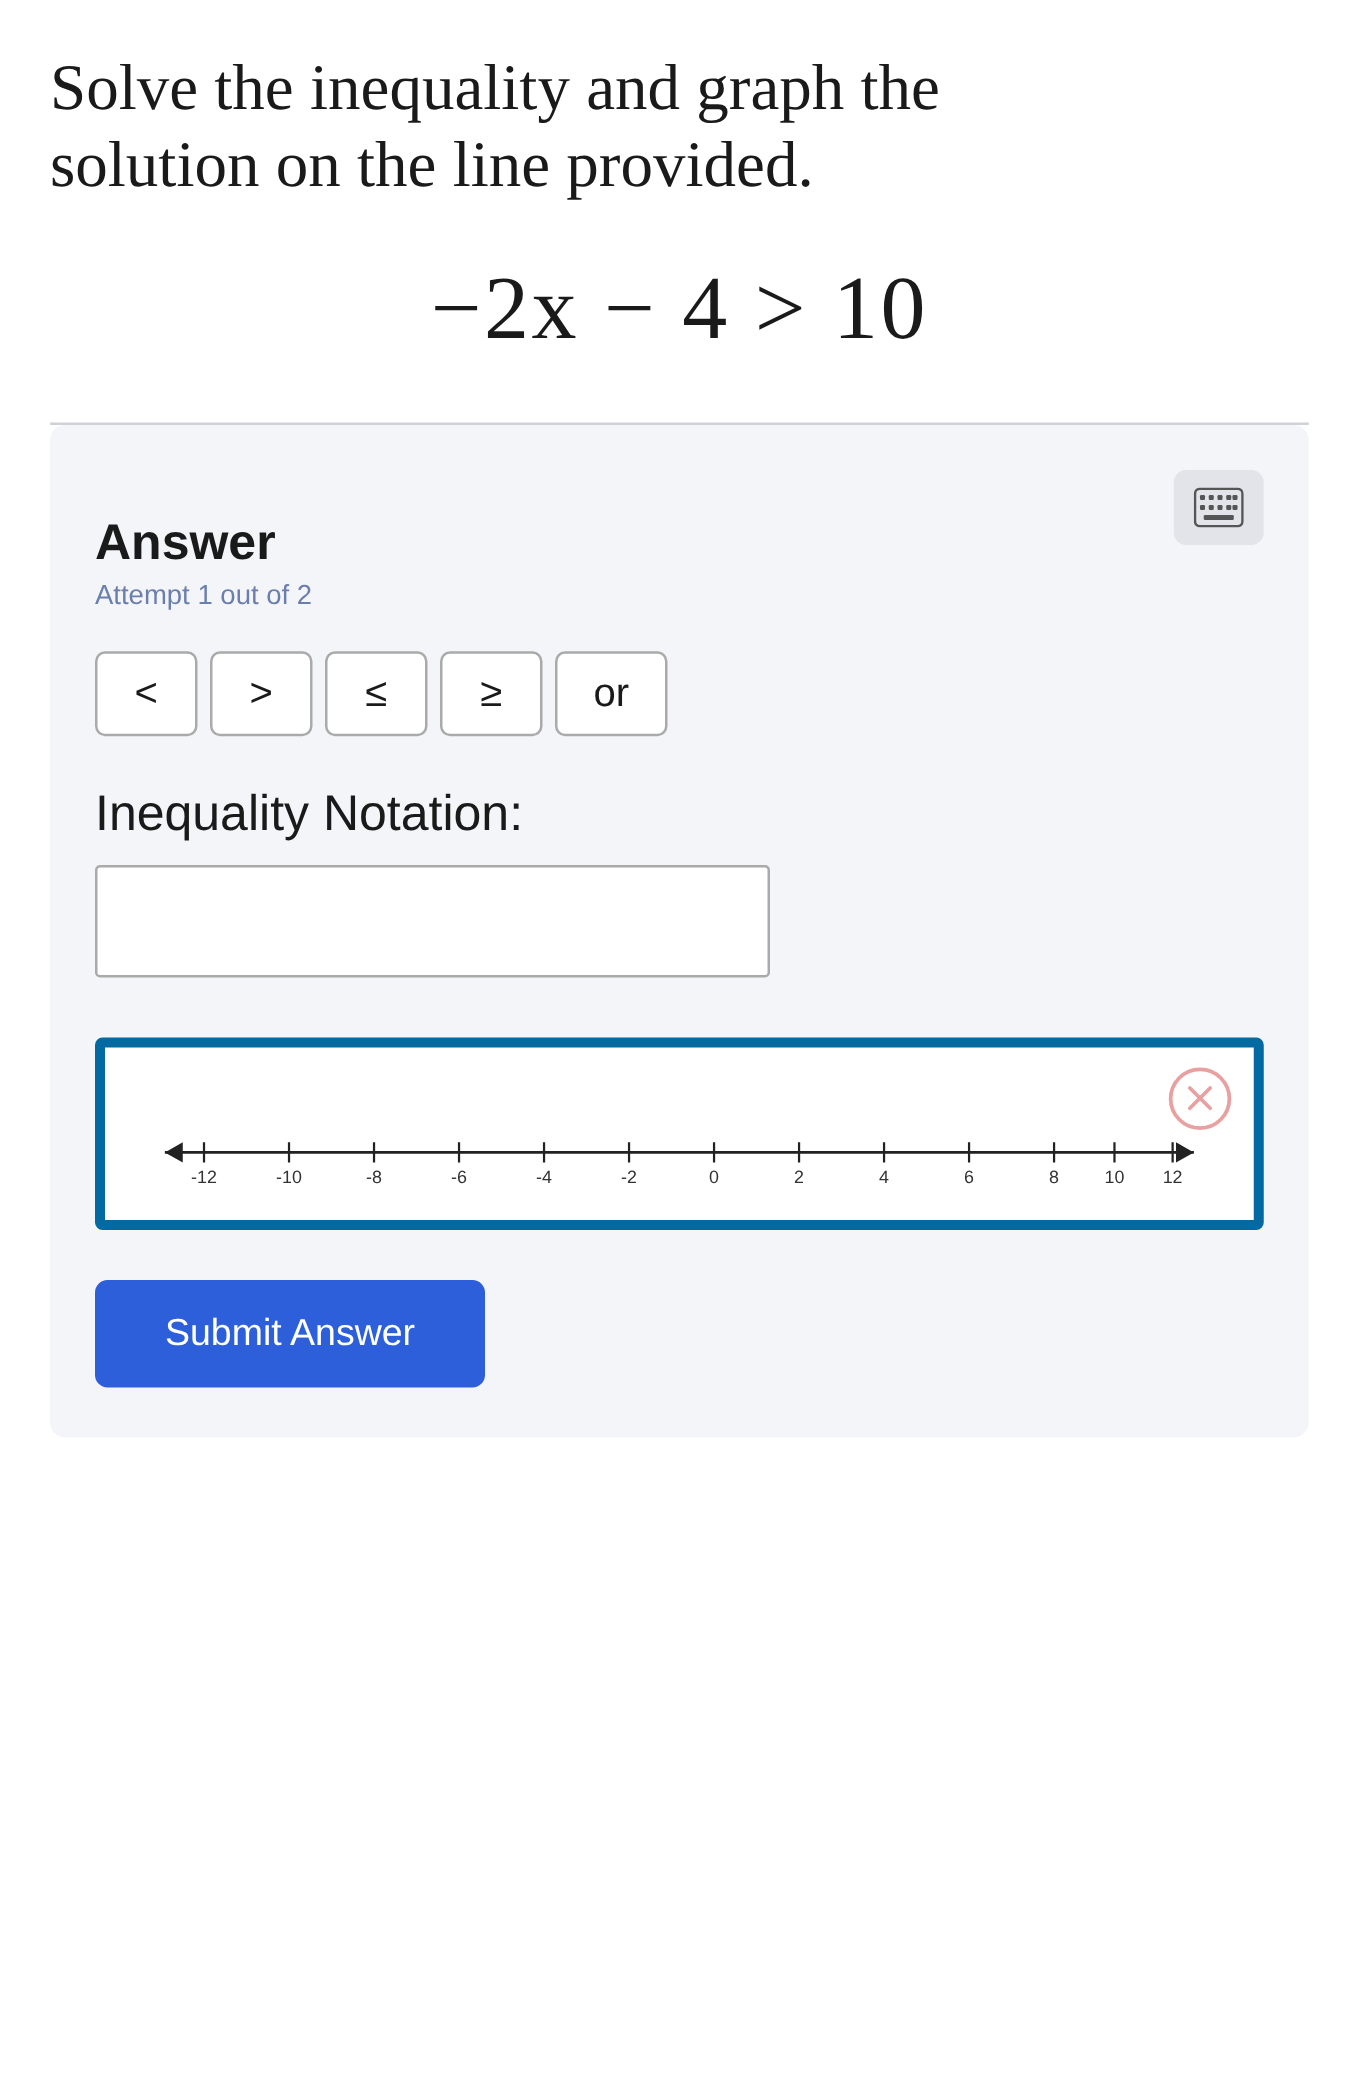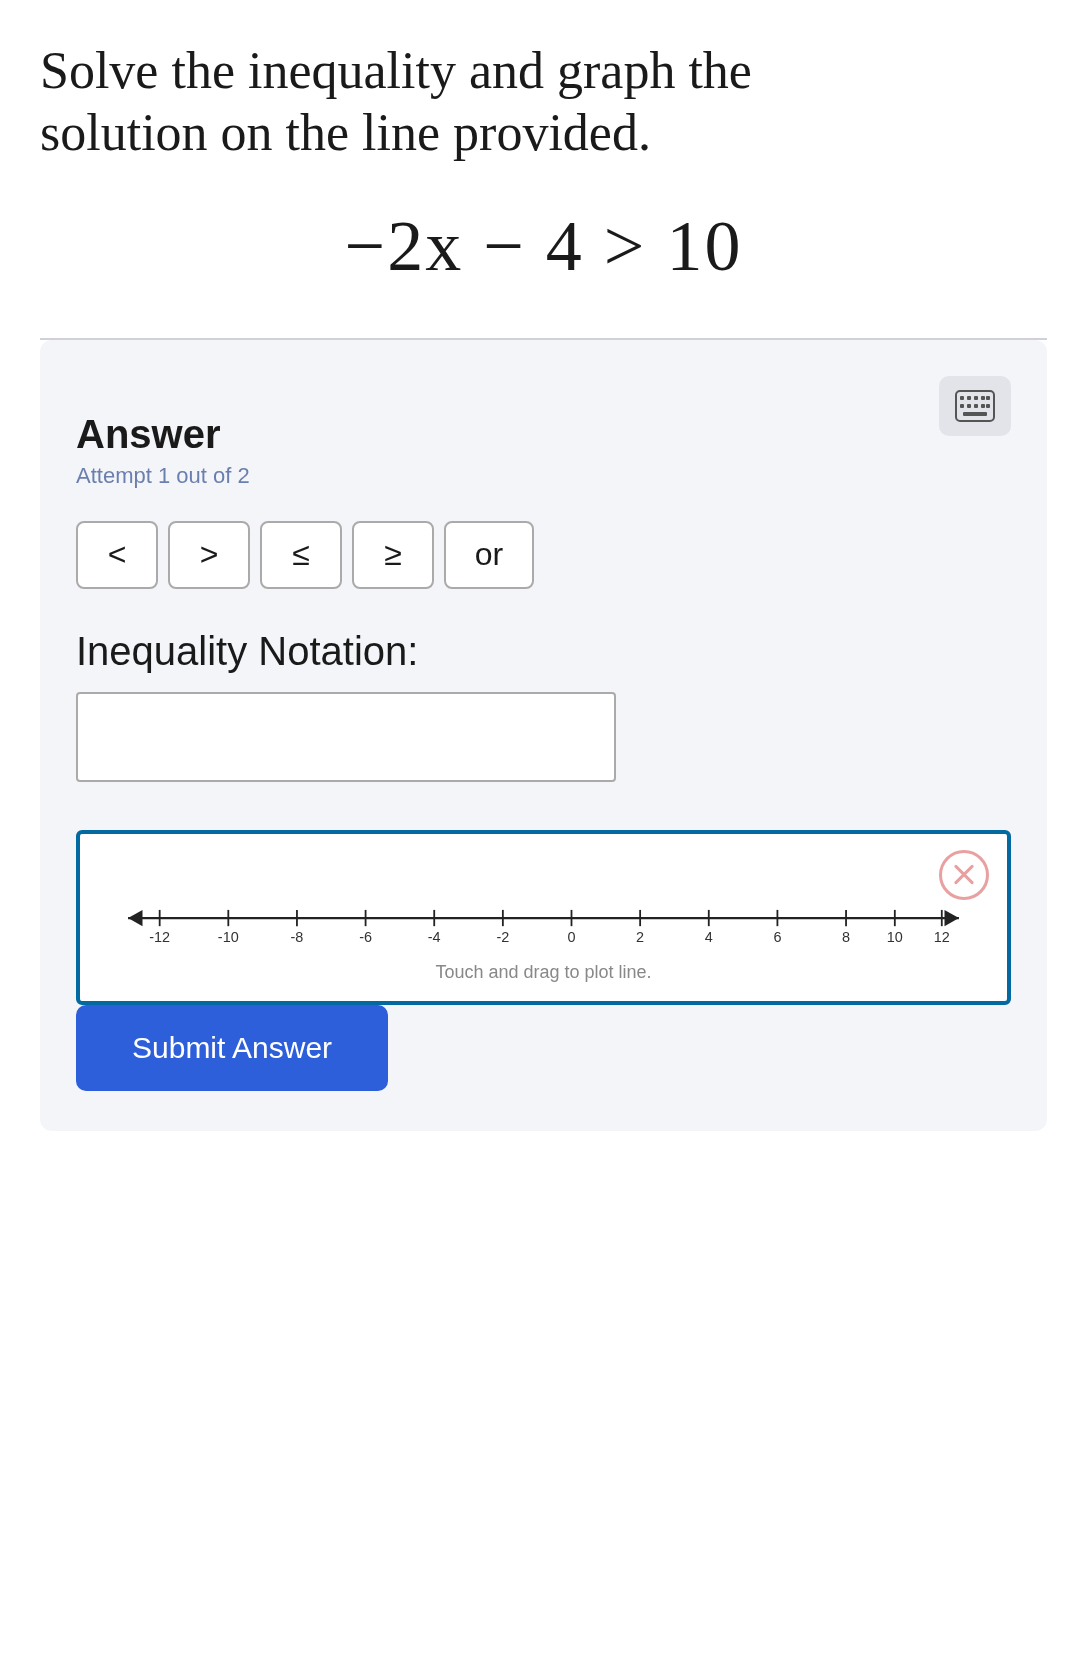--- a/index.html
+++ b/index.html
@@ -117,25 +117,26 @@
       width: 540px;
       height: 90px;
       border: 2px solid #aaa;
       border-radius: 4px;
       background: #ffffff;
       margin-bottom: 48px;
       display: block;
     }
 
     .number-line-container {
-      border: 4px solid #0369a1;
+      border: 8px solid #0369a1;
       border-radius: 6px;
       background: #ffffff;
       padding: 20px 30px 18px 30px;
       position: relative;
+      margin-bottom: 40px;
     }
 
     .cancel-icon {
       position: absolute;
       top: 16px;
       right: 18px;
       width: 50px;
       height: 50px;
       border-radius: 50%;
       border: 3px solid #e8a0a0;
@@ -274,17 +275,16 @@
 
       <line x1="815" y1="46" x2="815" y2="64" stroke="#222" stroke-width="2"></line>
       <text x="815" y="82" text-anchor="middle" font-size="16" font-family="Arial" fill="#333">8</text>
 
       <line x1="869" y1="46" x2="869" y2="64" stroke="#222" stroke-width="2"></line>
       <text x="869" y="82" text-anchor="middle" font-size="16" font-family="Arial" fill="#333">10</text>
 
       <line x1="921" y1="46" x2="921" y2="64" stroke="#222" stroke-width="2"></line>
       <text x="921" y="82" text-anchor="middle" font-size="16" font-family="Arial" fill="#333">12</text>
     </svg>
-    <p class="drag-hint">Touch and drag to plot line.</p>
   </div>
 
   <button class="submit-btn">Submit Answer</button>
 </div>
 
 </body></html>

